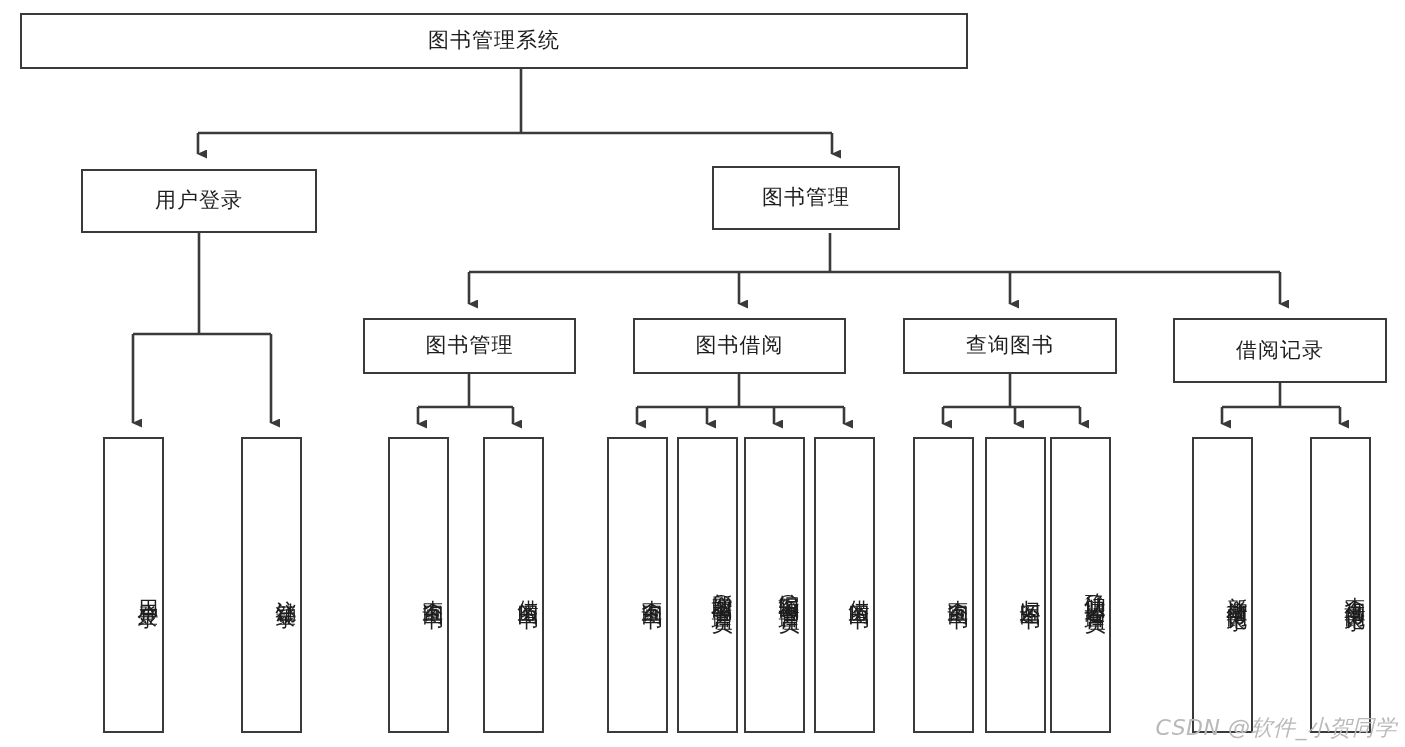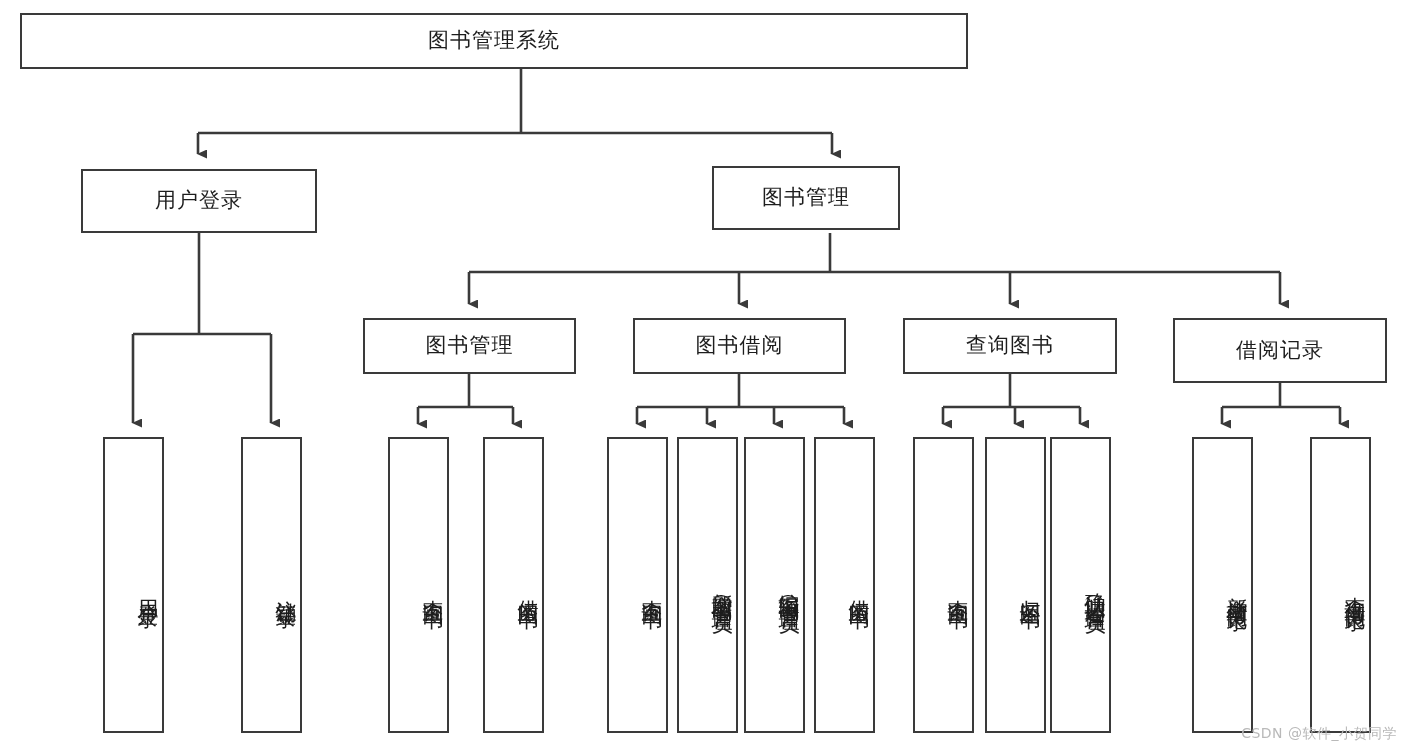--- a/index.html
+++ b/index.html
@@ -50,24 +50,25 @@
   }
   .node.vert .lbl {
     writing-mode: vertical-rl;
     text-orientation: upright;
     white-space: nowrap;
   }
   .watermark {
     position: absolute;
     right: 8px;
     bottom: 4px;
-    font-size: 14px;
+    font-size: 22px;
     color: #b9b9b9;
     white-space: nowrap;
     letter-spacing: 0.5px;
+    font-style: italic;
   }
 </style>
 </head>
 <body>
 
 <div id="canvas">
 
   <svg id="wires" viewBox="0 0 1405 747" xmlns="http://www.w3.org/2000/svg">
     <defs>
       <marker id="arw" markerWidth="9" markerHeight="10" refX="4.5" refY="9" orient="auto" markerUnits="userSpaceOnUse">

